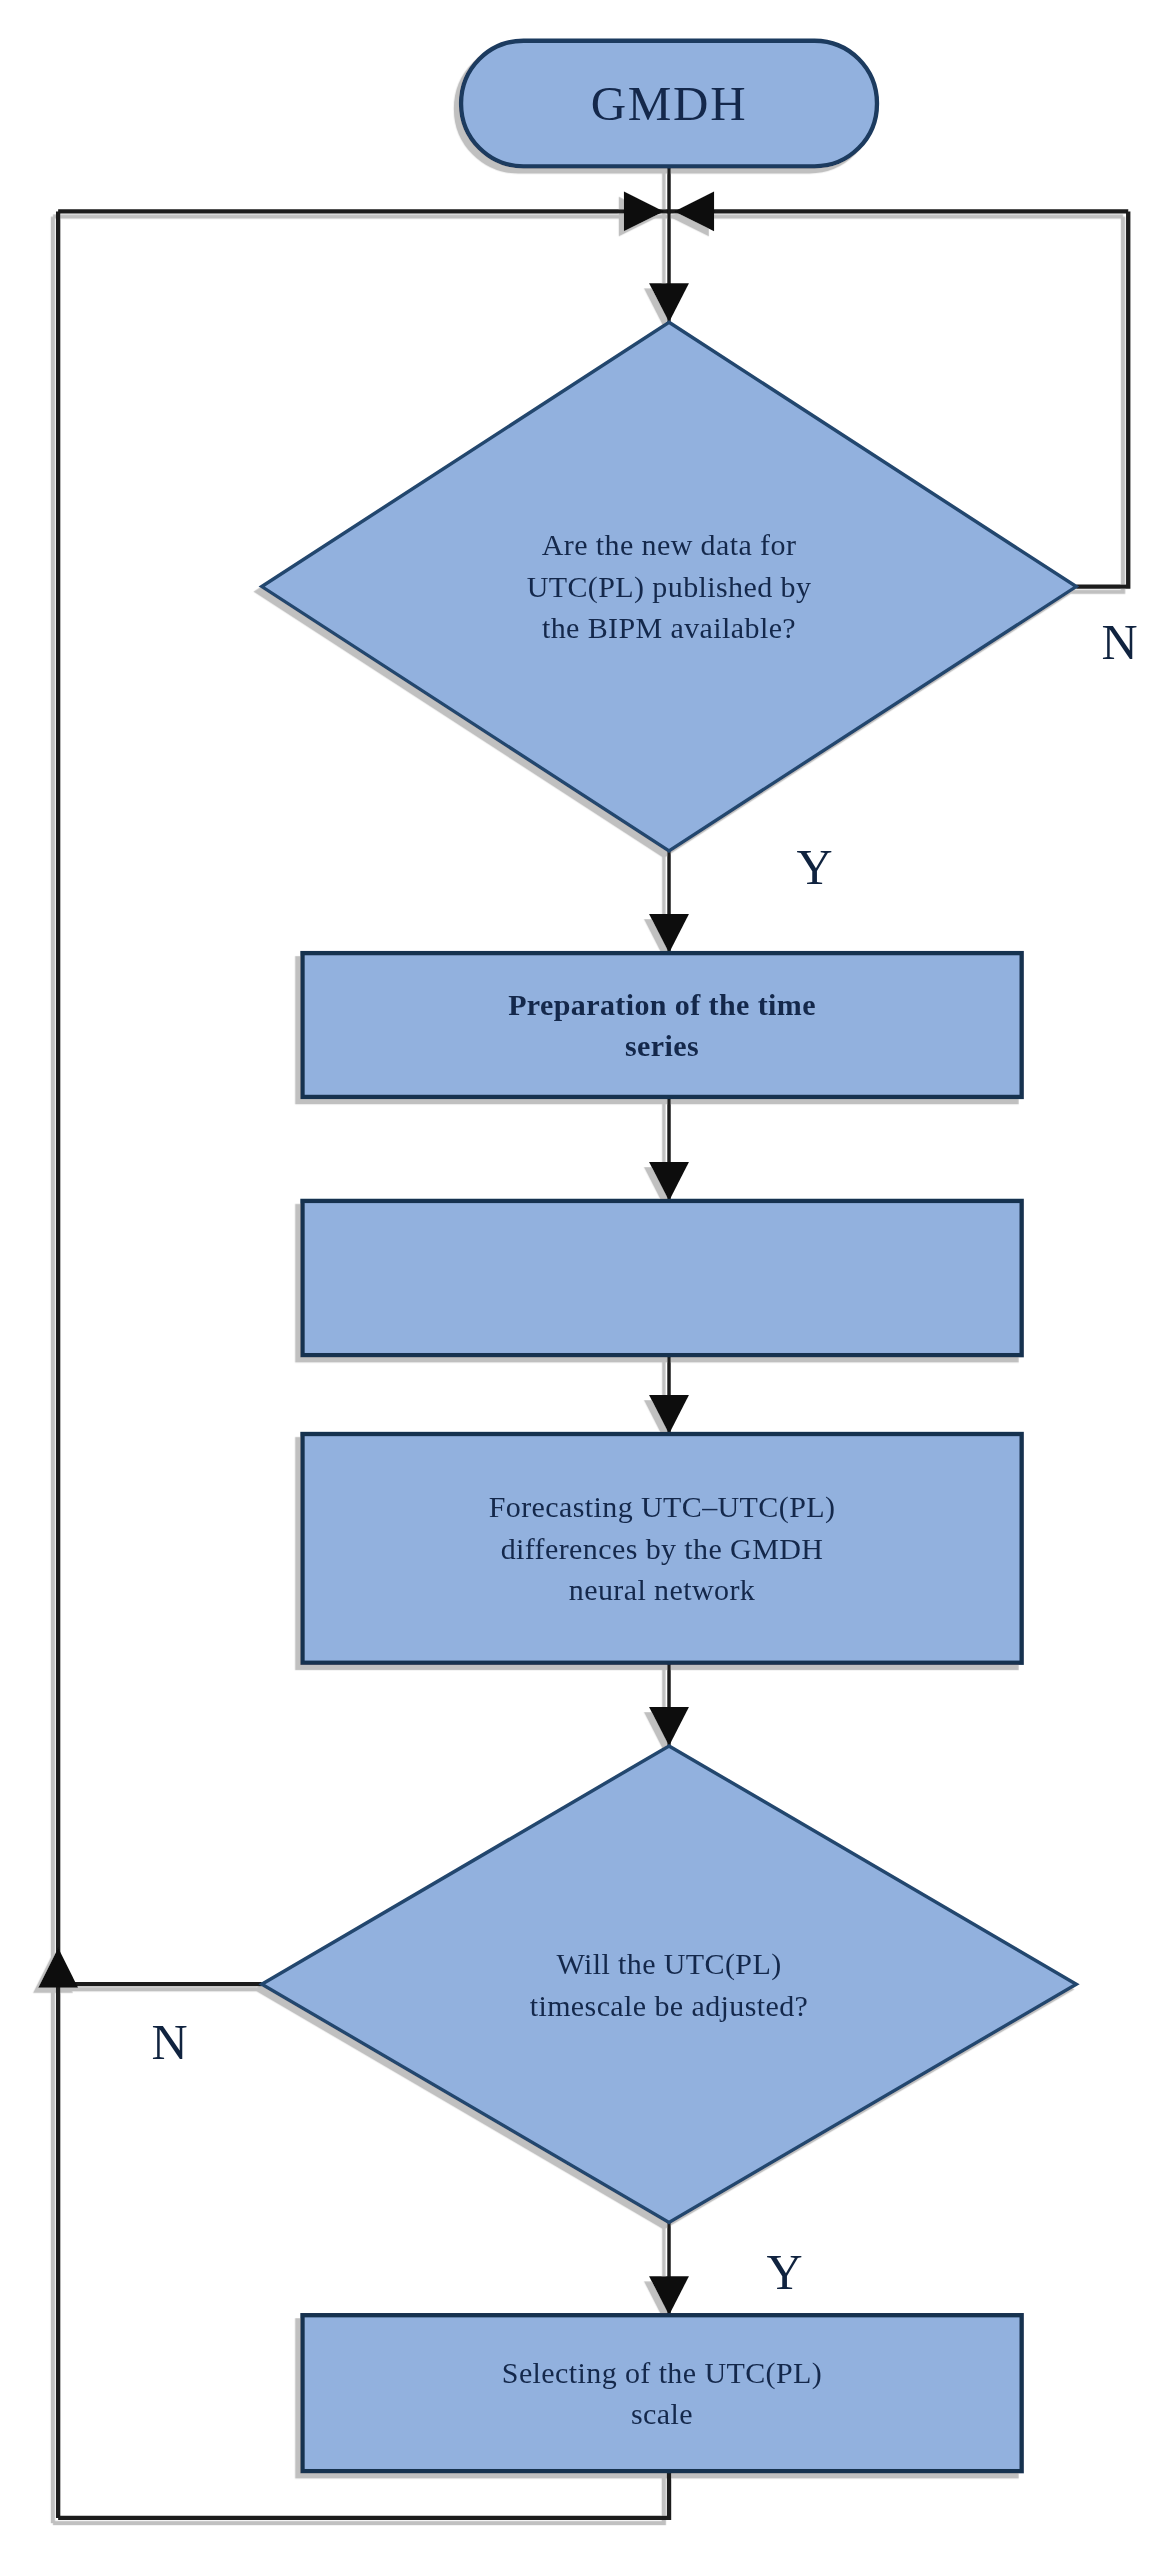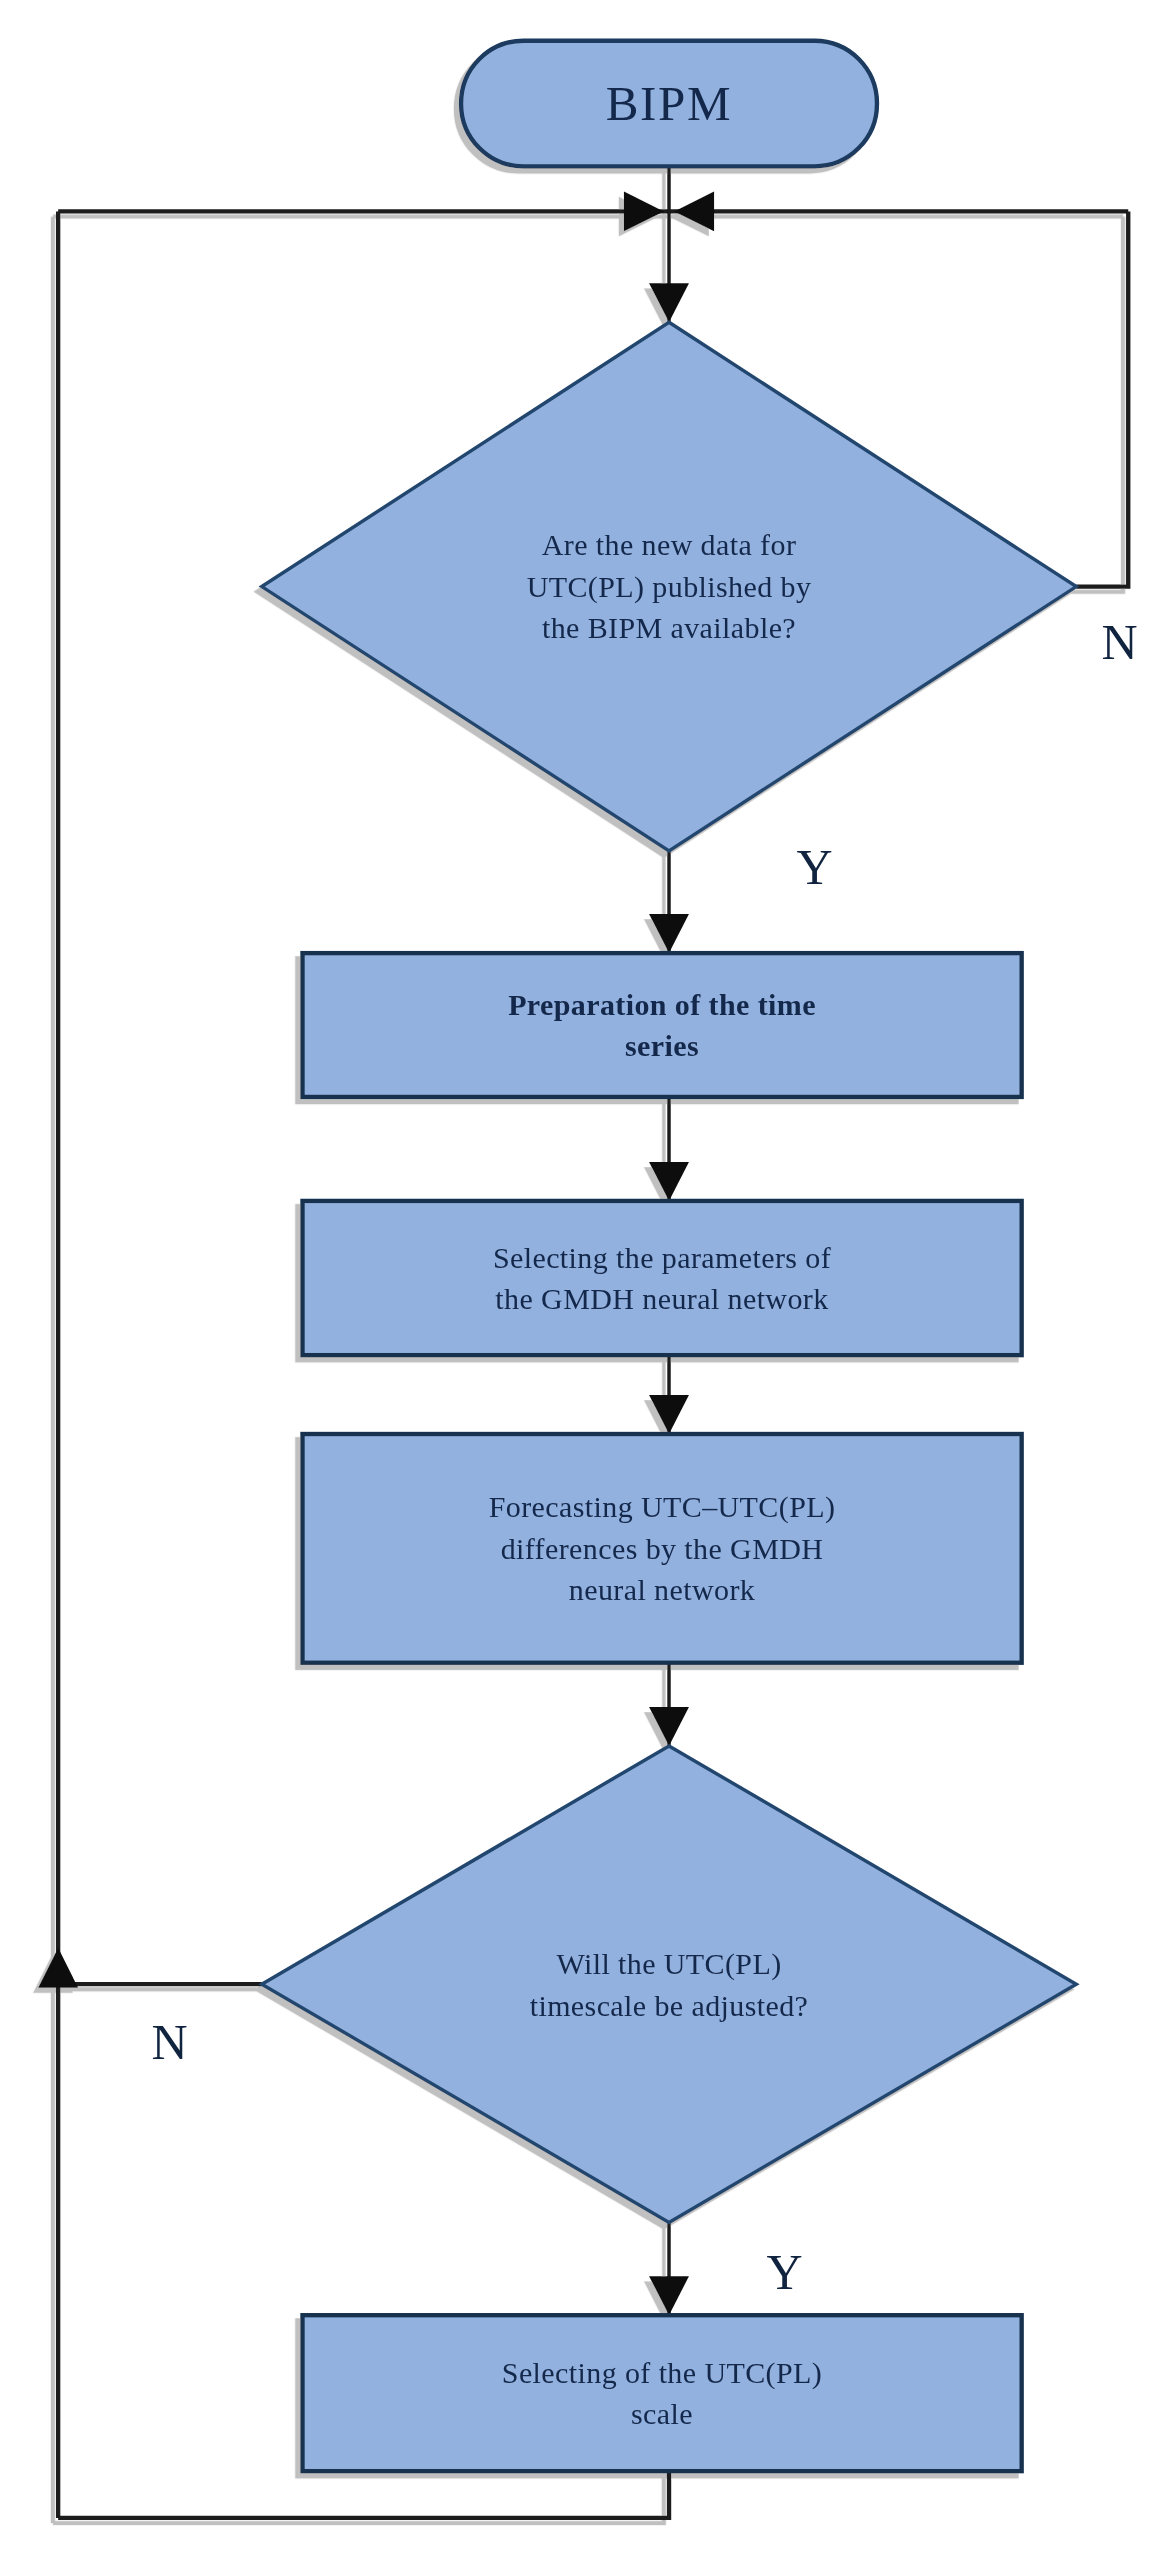--- a/index.html
+++ b/index.html
@@ -81,31 +81,29 @@
       <rect x="349" y="1386" width="830" height="178" fill="#92b1de" stroke="#16304f" stroke-width="5"></rect>
 
       <rect x="349" y="1655" width="830" height="264" fill="#92b1de" stroke="#16304f" stroke-width="5"></rect>
 
       <polygon points="772,2015 1242,2290 772,2565 302,2290" fill="#92b1de" stroke="#24466e" stroke-width="4"></polygon>
 
       <rect x="349" y="2672" width="830" height="180" fill="#92b1de" stroke="#16304f" stroke-width="5"></rect>
     </g>
   </svg>
 
-  <div class="node-label start-label" style="left:461px; top:41px; width:416px; height:126px;">BIPM</div>
+  <div class="node-label start-label" style="left:461px; top:41px; width:416px; height:126px;">GMDH</div>
 
   <div class="node-label" style="left:383px; top:448px; width:572px; height:277px;">Are the new data for
 UTC(PL) published by
 the BIPM available?</div>
 
   <div class="node-label" style="left:311px; top:953px; width:702px; height:144px;font-weight:bold;">Preparation of the time
 series</div>
 
-  <div class="node-label" style="left:311px; top:1201px; width:702px; height:154px;">Selecting the parameters of
-the GMDH neural network</div>
 
   <div class="node-label" style="left:311px; top:1434px; width:702px; height:229px;">Forecasting UTC–UTC(PL)
 differences by the GMDH
 neural network</div>
 
   <div class="node-label" style="left:383px; top:1889px; width:572px; height:191px;">Will the UTC(PL)
 timescale be adjusted?</div>
 
   <div class="node-label" style="left:311px; top:2315px; width:702px; height:156px;">Selecting of the UTC(PL)
 scale</div>

